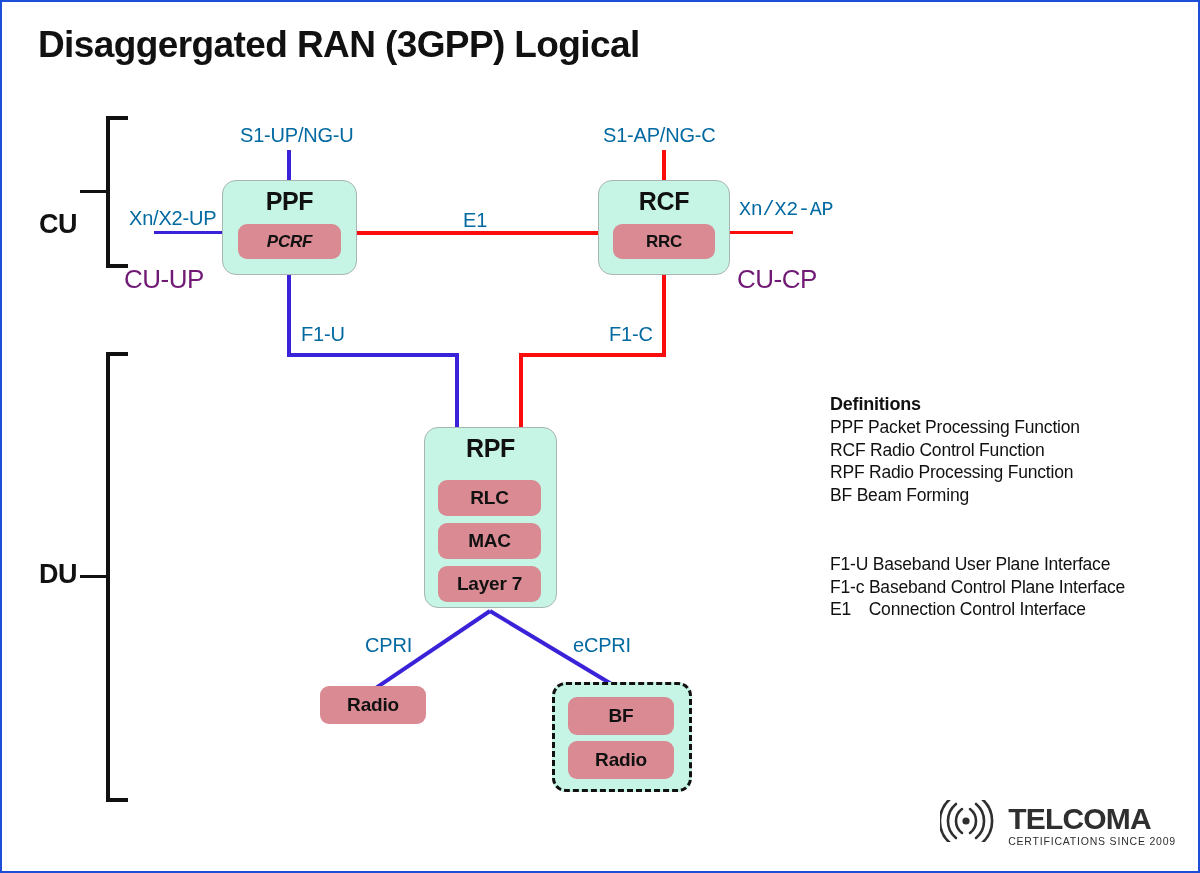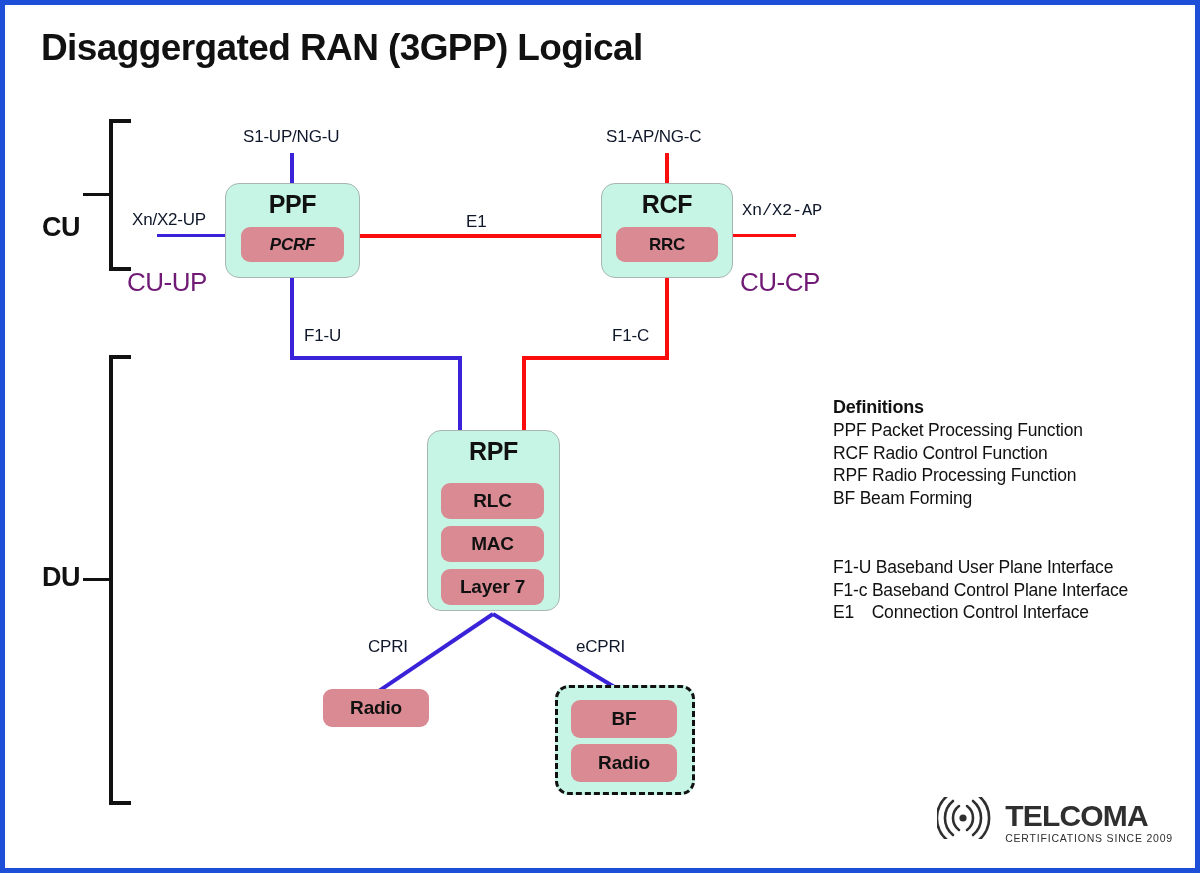--- a/index.html
+++ b/index.html
@@ -2,21 +2,21 @@
 <html><head>
 <meta charset="utf-8">
 <title>Disaggergated RAN</title>
 <style>
   html,body{margin:0;padding:0;background:#ffffff;}
   body{font-family:"Liberation Sans",sans-serif;}
   #canvas{
     position:relative;
     width:1200px;height:873px;
     background:#ffffff;
-    border:5px solid #1d4ed8;
+    border:2px solid #1d4ed8;
     box-sizing:border-box;
     overflow:hidden;
   }
   #title{
     position:absolute;left:36px;top:22px;
     font-size:37px;font-weight:bold;letter-spacing:-0.6px;
     color:#111111;white-space:nowrap;
   }
   
   .nodebox{
@@ -55,21 +55,21 @@
     z-index:4;
   }
   
   .line{position:absolute;z-index:2;}
   .line.blue{background:#3a22d8;}
   .line.red{background:#fb0d0d;}
   .diag{position:absolute;z-index:2;transform-origin:0 50%;background:#3a22d8;height:4px;}
   
   .iflabel{
     position:absolute;
-    font-size:17px;color:#0f172a;white-space:nowrap;
+    font-size:20px;color:#0369a1;white-space:nowrap;
     letter-spacing:-0.2px;
   }
   .biglabel{
     position:absolute;
     font-size:26px;color:#701a75;white-space:nowrap;font-weight:normal;
     letter-spacing:-0.5px;
   }
   
   .bracket{position:absolute;z-index:1;}
   .bracket .bv{position:absolute;left:0;top:0;width:4px;height:100%;background:#111;}

